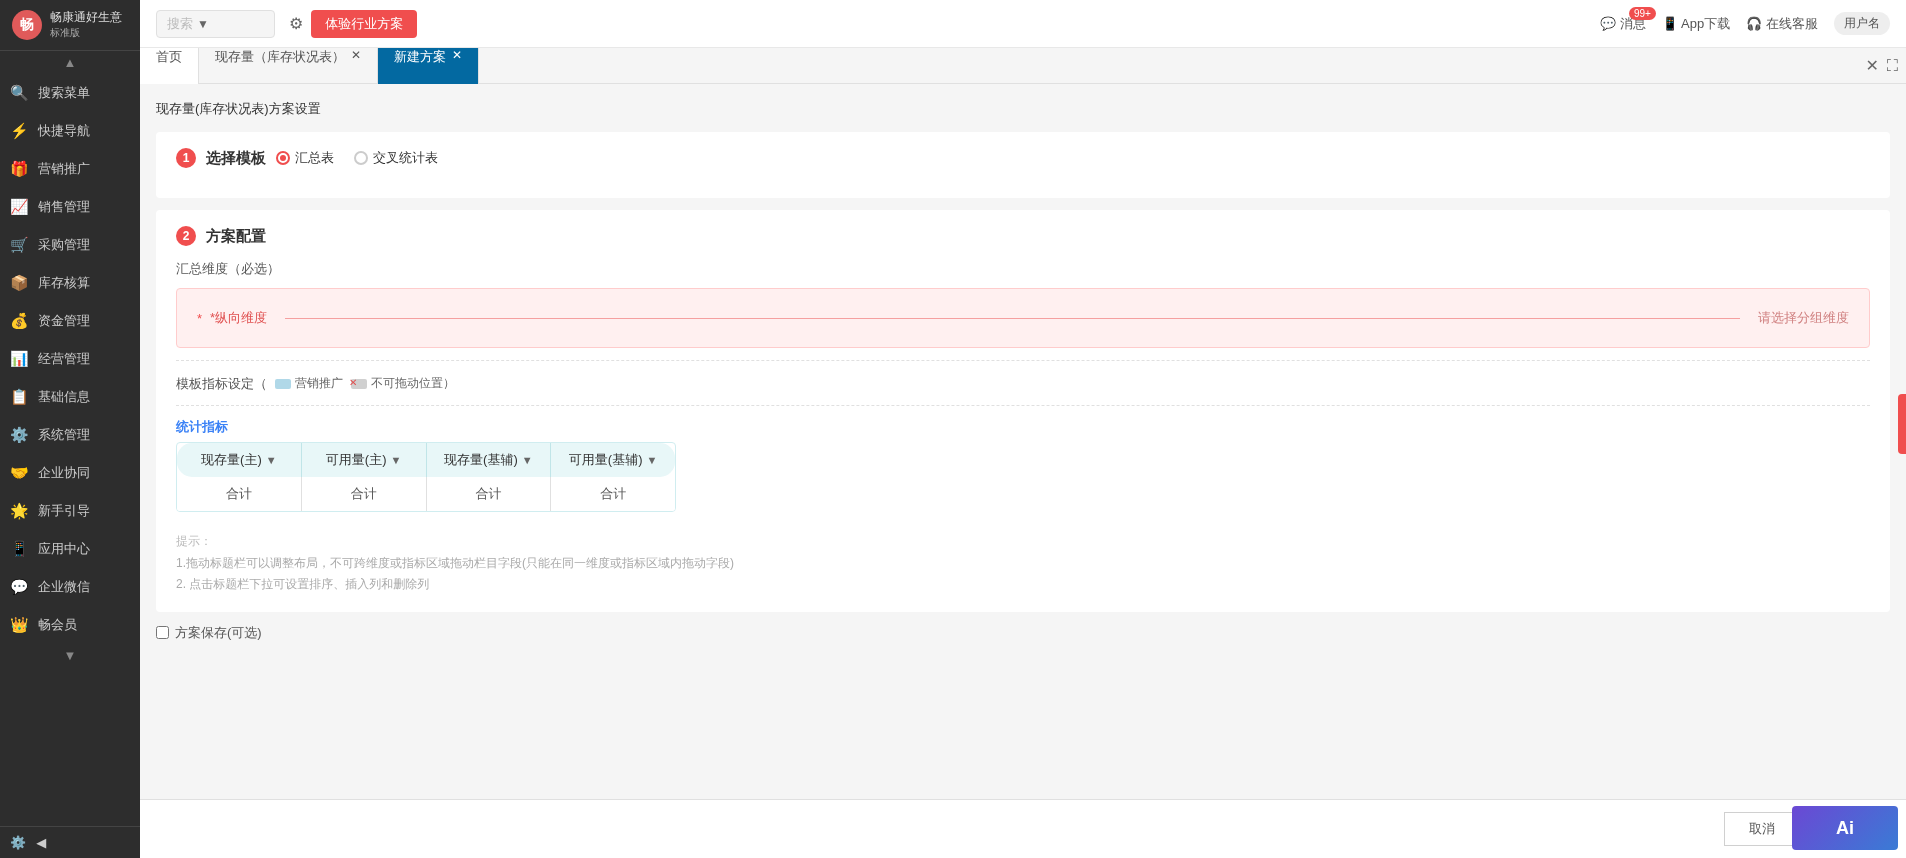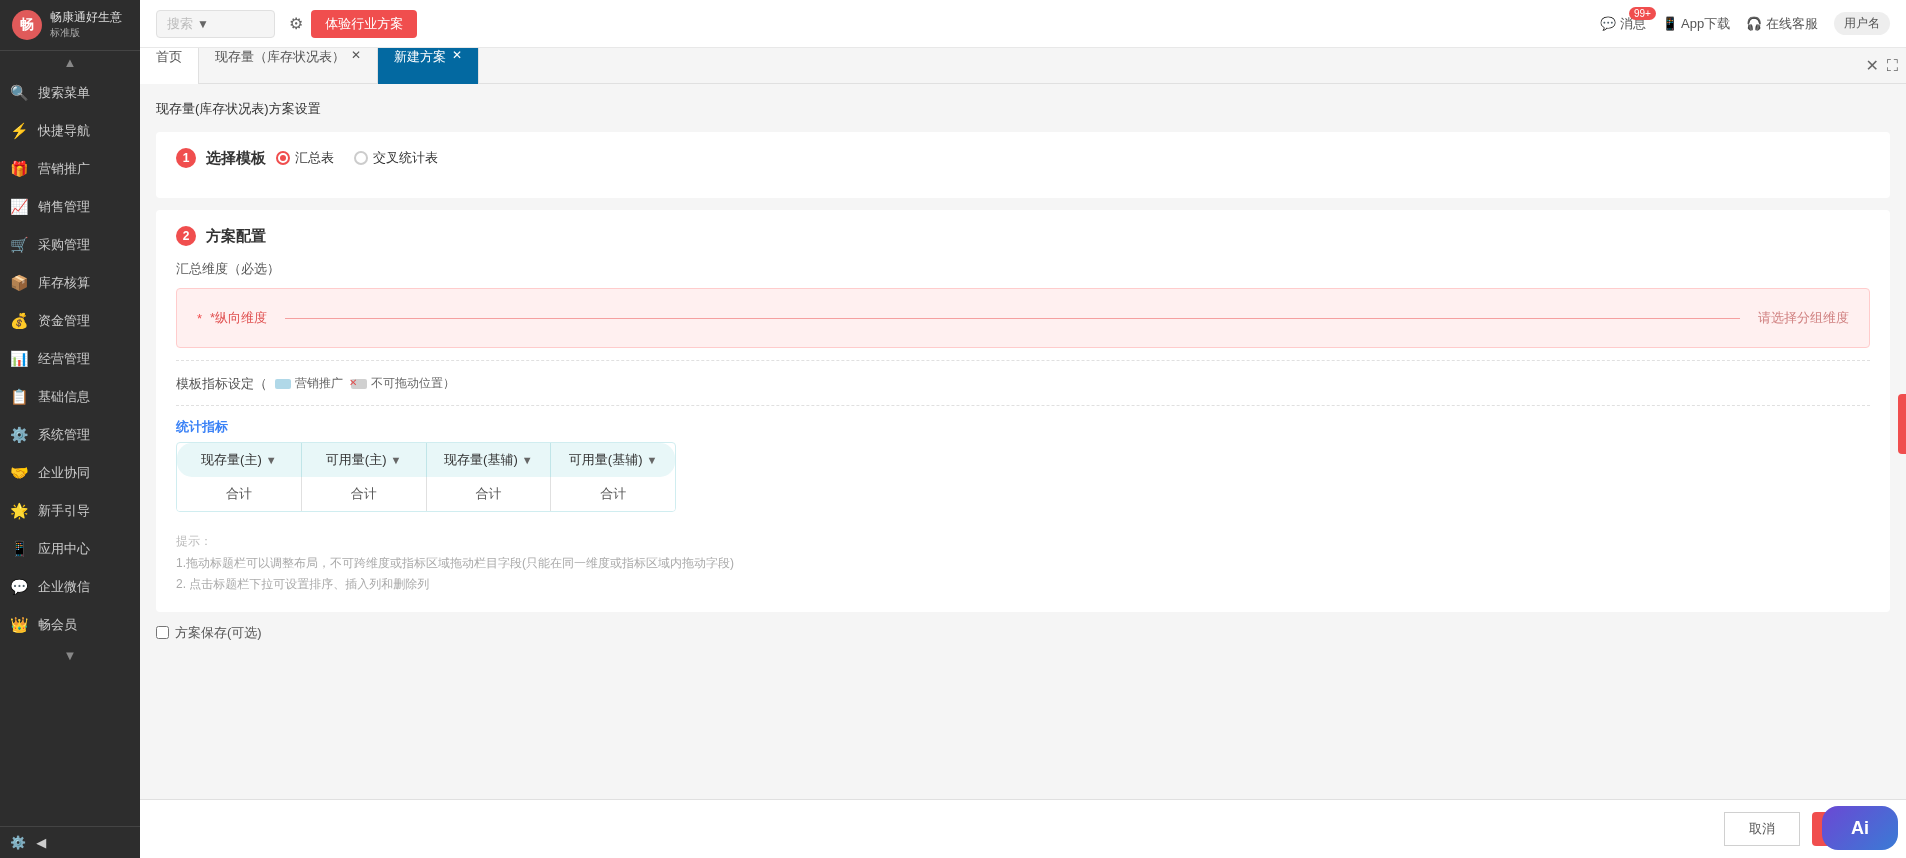--- a/index.html
+++ b/index.html
@@ -426,29 +426,29 @@
       font-size: 13px;
     }
 
     
     .ai-floating {
       position: fixed;
       bottom: 8px;
       right: 8px;
       background: linear-gradient(135deg, #6b48d4, #3a7bd5);
       color: white;
-      border-radius: 16px;
+      border-radius: 4px;
       padding: 6px 14px;
       font-size: 18px;
       font-weight: bold;
       cursor: pointer;
       display: flex;
       align-items: center;
       justify-content: center;
-      width: 76px;
+      width: 106px;
       height: 44px;
     }
 
     .divider-dashed {
       border: none;
       border-top: 1px dashed #e0e0e0;
       margin: 12px 0;
     }
 
     .right-edge-bar {

